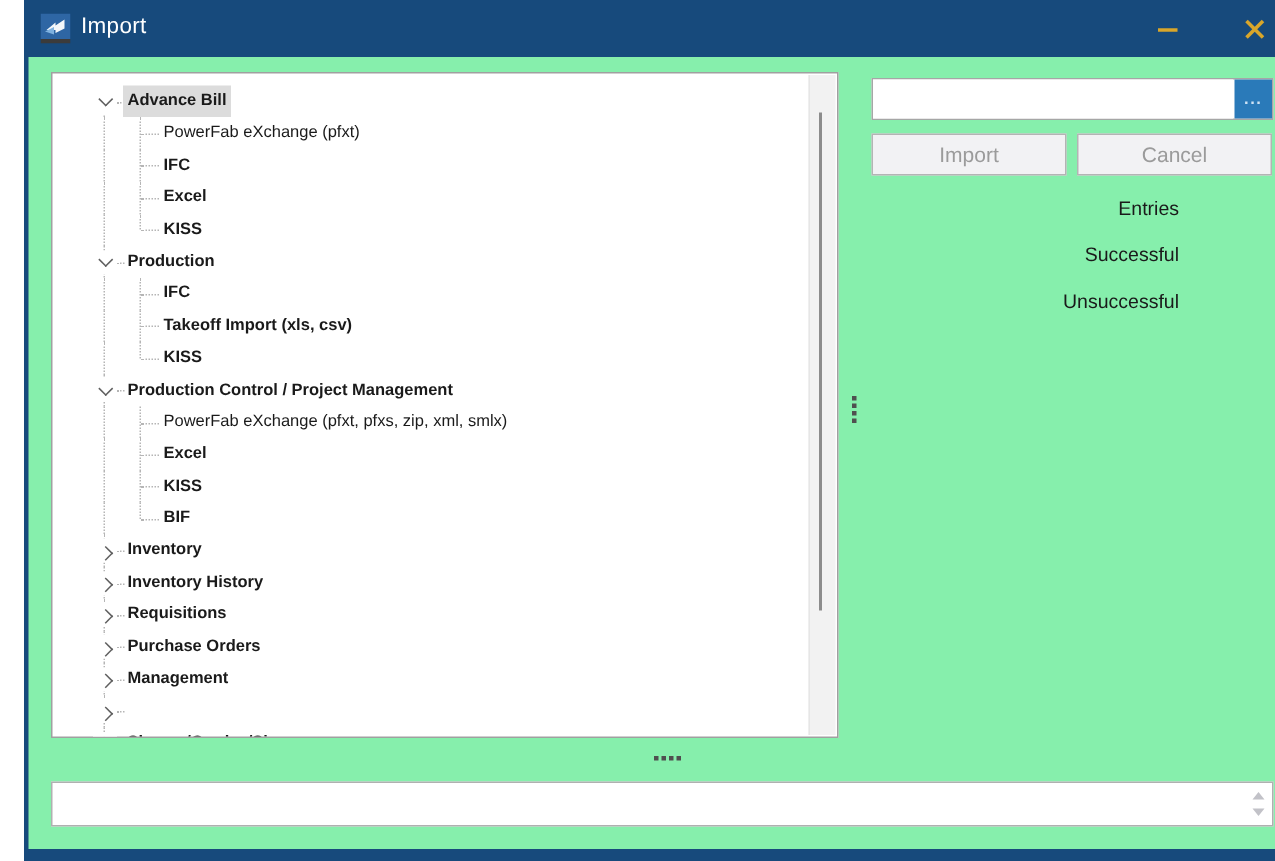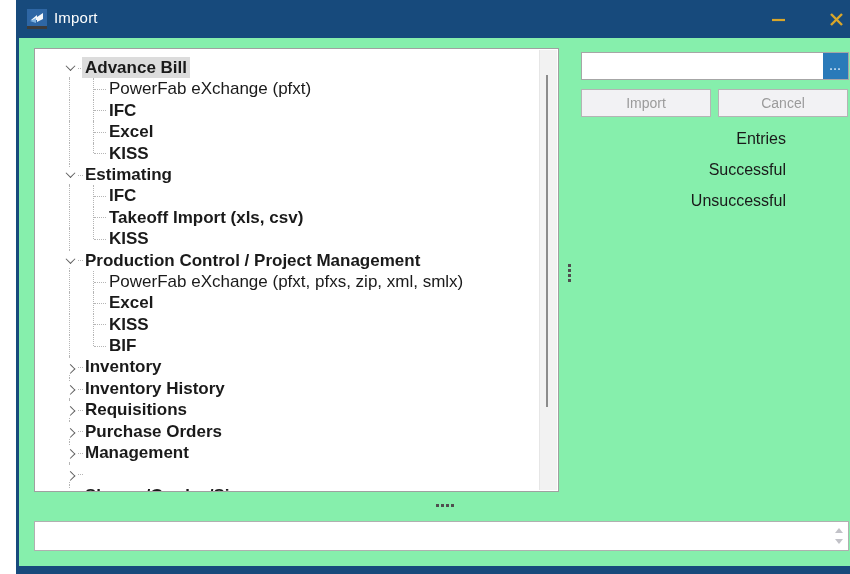--- a/index.html
+++ b/index.html
@@ -34,21 +34,21 @@
   .btn-close { left:796px; }
 
   
   .tree-panel {
     position:absolute; left:15px; top:48px; width:525px; height:444px;
     background:#ffffff; border:1px solid #a0a0a0; overflow:hidden;
   }
   .tree-content { position:absolute; left:0; top:8px; right:20px; }
   .tree-row { position:relative; height:21.4px; white-space:nowrap; }
   .tree-label {
-    position:absolute; top:0; line-height:21.4px; font-size:17px;
+    position:absolute; top:0; line-height:21.4px; font-size:11px;
     color:#1a1a1a;
   }
   .root .tree-label { left:50px; font-weight:700; }
   .child .tree-label { left:74px;font-weight:bold; }
   .child .tree-label.bold { font-weight:400; }
   .tree-label.selected { background:#dcdcdc; padding:0 3px; margin-left:-3px; }
 
   .vline { position:absolute; width:0; border-left:1px dotted #b5b5b5; }
   .rootline { left:34px; }
   .childline { left:58px; }
@@ -106,21 +106,21 @@
   .dlg-btn {
     position:absolute; top:89px; width:130px; height:28px;
     background:#f2f2f4; border:1px solid #b4b4b4; color:#9b9b9b;
     font-size:14px; font-family:"Liberation Sans", sans-serif; cursor:default;
   }
   .btn-import { left:562px; }
   .btn-cancel { left:699px; }
 
   .stats { position:absolute; left:563px; top:131px; width:204px; text-align:right; }
   .stat-label {
-    font-size:16px; color:#1a1a1a; height:16px; line-height:16px;
+    font-size:13px; color:#1a1a1a; height:16px; line-height:16px;
     margin-bottom:15px;
     text-align:right;
   }
 
   
   .log-box {
     position:absolute; left:15px; top:521px; width:815px; height:30px;
     background:#ffffff; border:1px solid #b0b0b0;
   }
   .log-text {
@@ -193,21 +193,21 @@
           <div class="vline childline vtop"></div>
           <div class="hstub"></div>
           <span class="tree-label">KISS</span>
         </div>
         <div class="tree-row root">
           <div class="vline rootline vfull"></div>
           <div class="hstub"></div>
           <span class="chev-box">
             <span class="chev down"></span>
           </span>
-          <span class="tree-label">Estimating</span>
+          <span class="tree-label">Production</span>
         </div>
         <div class="tree-row child">
           <div class="vline rootline vfull"></div>
           <div class="vline childline vfull"></div>
           <div class="hstub"></div>
           <span class="tree-label">IFC</span>
         </div>
         <div class="tree-row child">
           <div class="vline rootline vfull"></div>
           <div class="vline childline vfull"></div>

